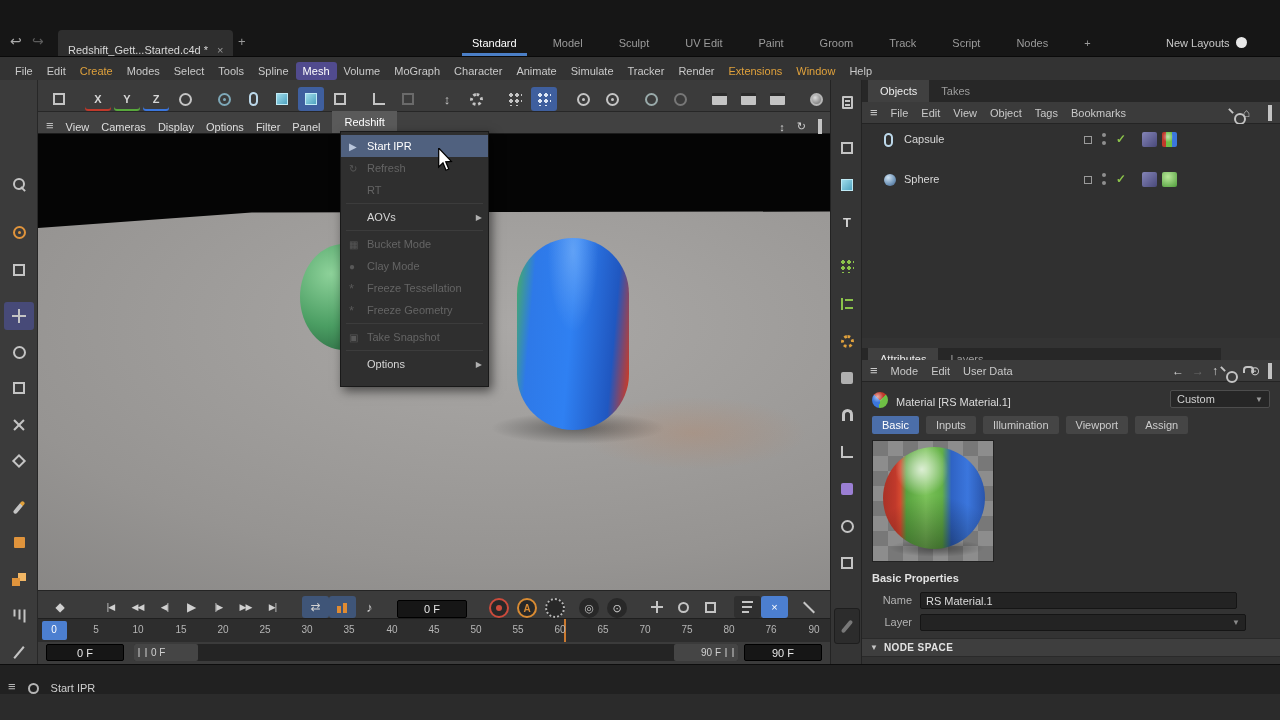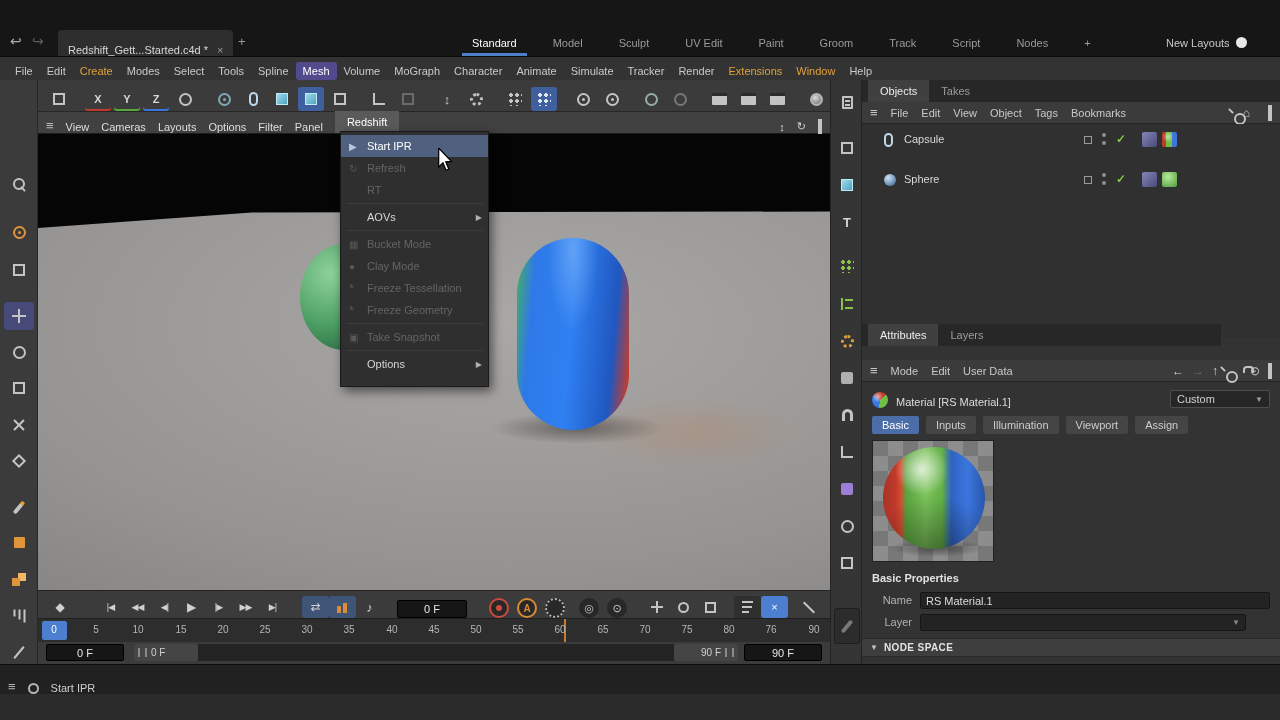--- a/index.html
+++ b/index.html
@@ -338,21 +338,21 @@
       </div>
     <div class="tool" style="top:594px">
         <span class="sh-pen gray"></span>
       </div>
   </div>
 
   <div id="vpmenubar" class="abs row">
     <span style="color:#bdbdbd;font-size:13px">≡</span>
     <span class="vpitem">View</span>
     <span class="vpitem">Cameras</span>
-    <span class="vpitem">Layouts</span>
+    <span class="vpitem">Display</span>
     <span class="vpitem">Options</span>
     <span class="vpitem">Filter</span>
     <span class="vpitem">Panel</span>
     <span class="vp-redshift">Redshift</span>
     <span style="flex:1"></span>
     <span><span class="sh-cross" style="width:12px;height:12px"></span></span>
     <span style="color:#d6d6d6">↕</span>
     <span style="color:#d6d6d6">↻</span>
     <span><span class="sh-framebox" style="width:11px;height:11px"></span></span>
   </div>
@@ -576,21 +576,21 @@
         <span class="abs ico-sphere" style="left:22px;top:4px"></span>
         <span class="om-name">Sphere</span>
         <span class="abs sh-square" style="left:222px;top:6px;width:8px;height:8px;border-width:1.5px;border-color:#9a9a9a"></span>
         <span class="vdots" style="left:240px;top:3px"></span>
         <span class="om-check" style="left:254px">✓</span>
         <span class="tagbox tag-phong" style="left:280px"></span>
         <span class="tagbox tag-green" style="left:300px"></span>
       </div>
     </div>
 
-    <div class="ptabs abs" style="left:0;top:244px;width:359px">
+    <div class="ptabs abs" style="left:0;top:268px;width:359px">
       <div class="ptab active">Attributes</div>
       <div class="ptab">Layers</div>
     </div>
     <div class="pmenubar abs" style="left:0;top:280px;width:418px">
       <span class="pmitem" style="font-size:13px">≡</span>
       <span class="pmitem">Mode</span>
       <span class="pmitem">Edit</span>
       <span class="pmitem">User Data</span>
       <span style="flex:1"></span>
       <span style="margin-right:8px;color:#d6d6d6;font-size:12px">←</span>
@@ -618,21 +618,21 @@
       <div class="stab">Viewport</div>
       <div class="stab">Assign</div>
     </div>
     <div class="abs checker" style="left:10px;top:360px;width:122px;height:122px;border:1px solid #222">
       <div id="matball-shadow"></div>
       <div id="matball"></div>
     </div>
     <div class="abs" style="left:10px;top:492px;font-weight:bold;color:#e2e2e2">Basic Properties</div>
     <div class="abs" style="left:0;top:512px;width:418px;height:20px">
       <span class="flabel" style="left:0;top:2px">Name</span>
-      <div class="field abs" style="left:58px;top:0;width:350px">RS Material.1</div>
+      <div class="field abs" style="left:58px;top:0;width:317px">RS Material.1</div>
     </div>
     <div class="abs" style="left:0;top:534px;width:418px;height:20px">
       <span class="flabel" style="left:0;top:2px">Layer</span>
       <div class="field abs" style="left:58px;top:0;width:326px;justify-content:flex-end">
         <span style="font-size:8px;color:#8a8a8a">▼</span>
       </div>
       <span class="abs" style="left:392px;top:3px"><span class="sh-pen gray" style="height:12px"></span></span>
     </div>
     <div id="nodespace" class="abs" style="left:0;top:558px;width:418px">
       <span style="font-size:8px;color:#c4c4c4">▼</span>

